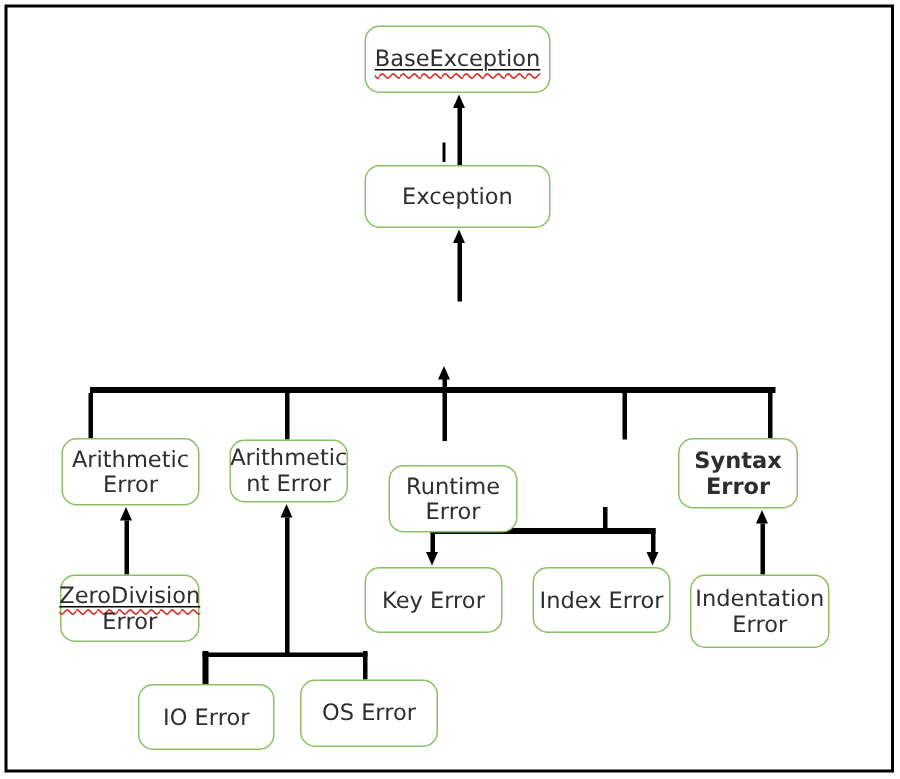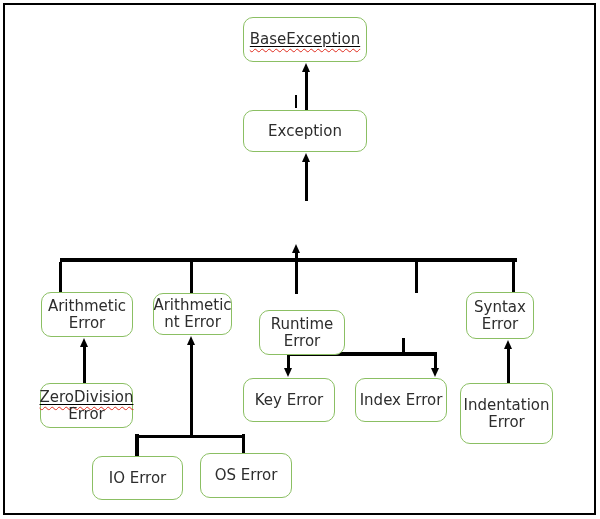--- a/index.html
+++ b/index.html
@@ -76,21 +76,21 @@
     <span>Error</span>
   </div>
   <div class="node" style="left:153px;top:293px;width:79px;height:42px;">
     <span>Arithmetic</span>
     <span>nt Error</span>
   </div>
   <div class="node" style="left:259px;top:294px;width:86px;height:45px;margin-top:16px;">
     <span>Runtime</span>
     <span>Error</span>
   </div>
-  <div class="node" style="left:466px;top:292px;width:68px;height:47px;">
+  <div class="node" style="left:452px;top:292px;width:80px;height:47px;font-weight:bold;">
     <span>Syntax</span>
     <span>Error</span>
   </div>
 
   <div class="arrow-up" style="left:80px;top:338px;"></div>
   <div class="vline" style="left:83px;top:347px;height:36px;"></div>
 
   <div class="arrow-up" style="left:187px;top:336px;"></div>
   <div class="vline" style="left:190px;top:345px;height:93px;"></div>
   <div class="hline" style="left:135px;top:434.5px;width:110px;"></div>
@@ -110,21 +110,21 @@
   <div class="node" style="left:40px;top:383px;width:93px;height:45px;">
     <span class="spell"><span class="u">ZeroDivision</span></span>
     <span>Error</span>
   </div>
   <div class="node" style="left:243px;top:378px;width:92px;height:44px;">
     <span>Key Error</span>
   </div>
   <div class="node" style="left:355px;top:378px;width:92px;height:44px;">
     <span>Index Error</span>
   </div>
-  <div class="node" style="left:460px;top:383px;width:93px;height:61px;">
+  <div class="node" style="left:460px;top:383px;width:93px;height:49px;">
     <span>Indentation</span>
     <span>Error</span>
   </div>
 
   <div class="node" style="left:92px;top:456px;width:91px;height:44px;">
     <span>IO Error</span>
   </div>
   <div class="node" style="left:200px;top:453px;width:92px;height:45px;">
     <span>OS Error</span>
   </div>

